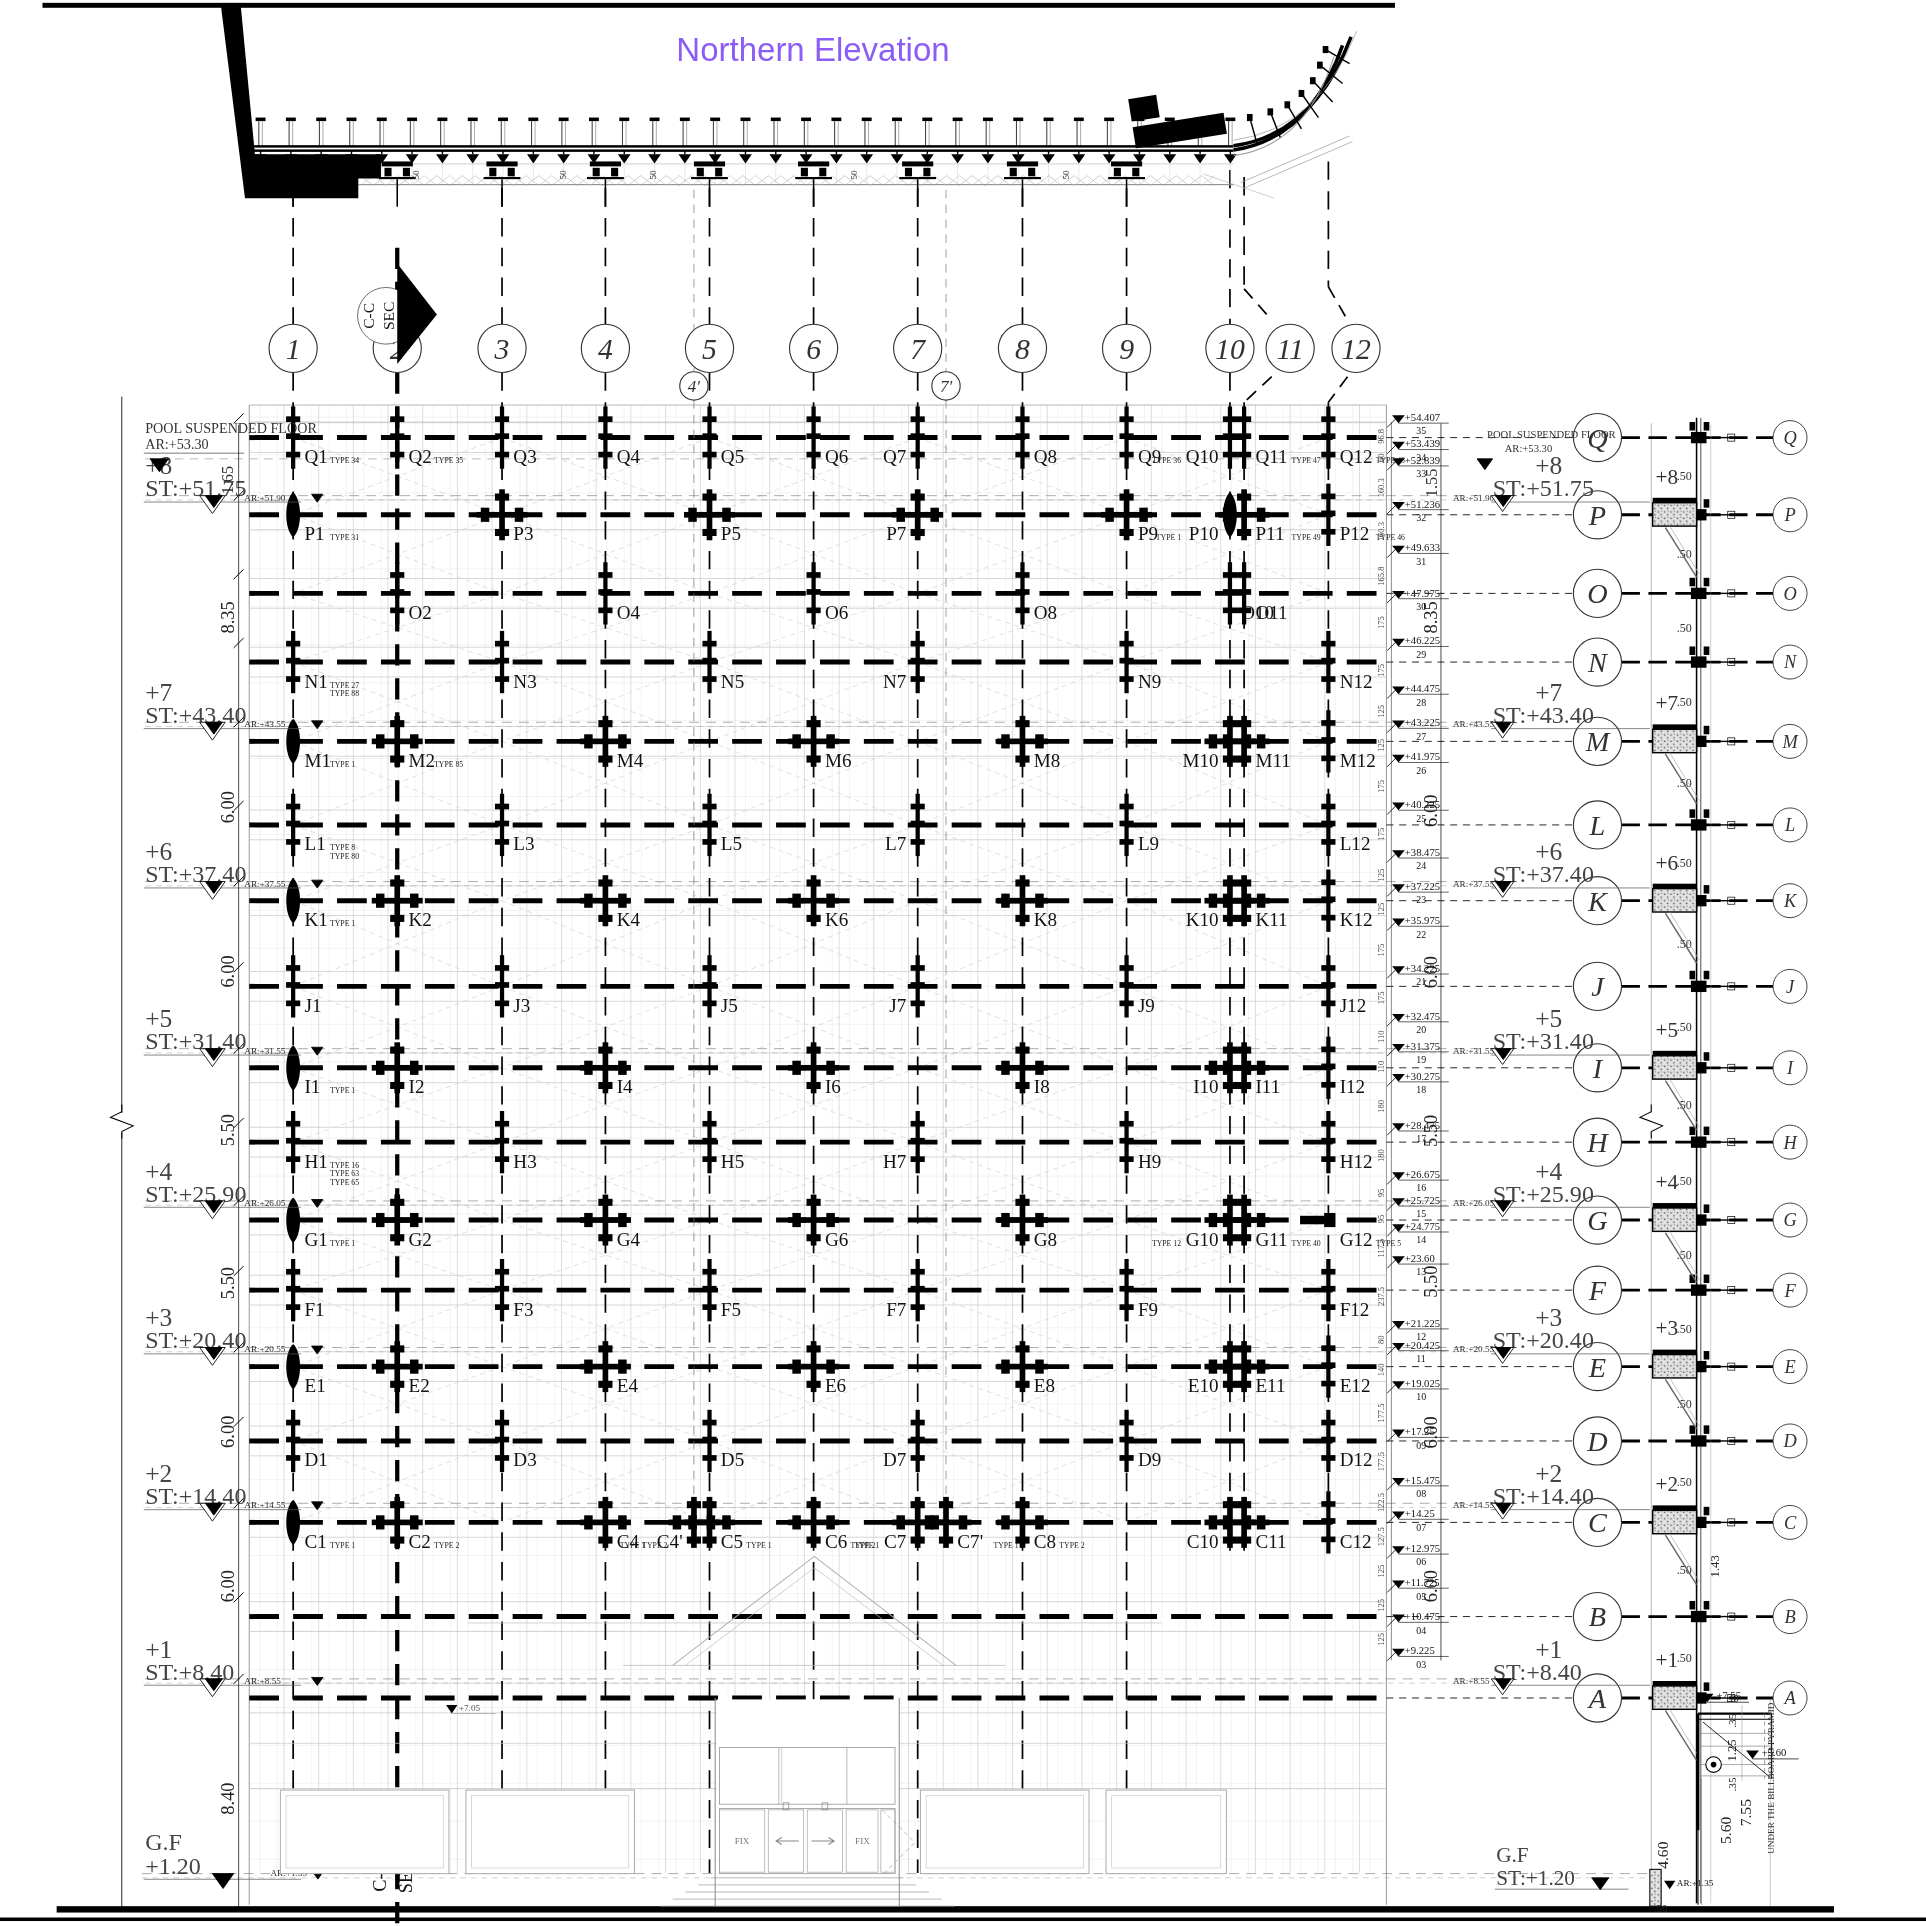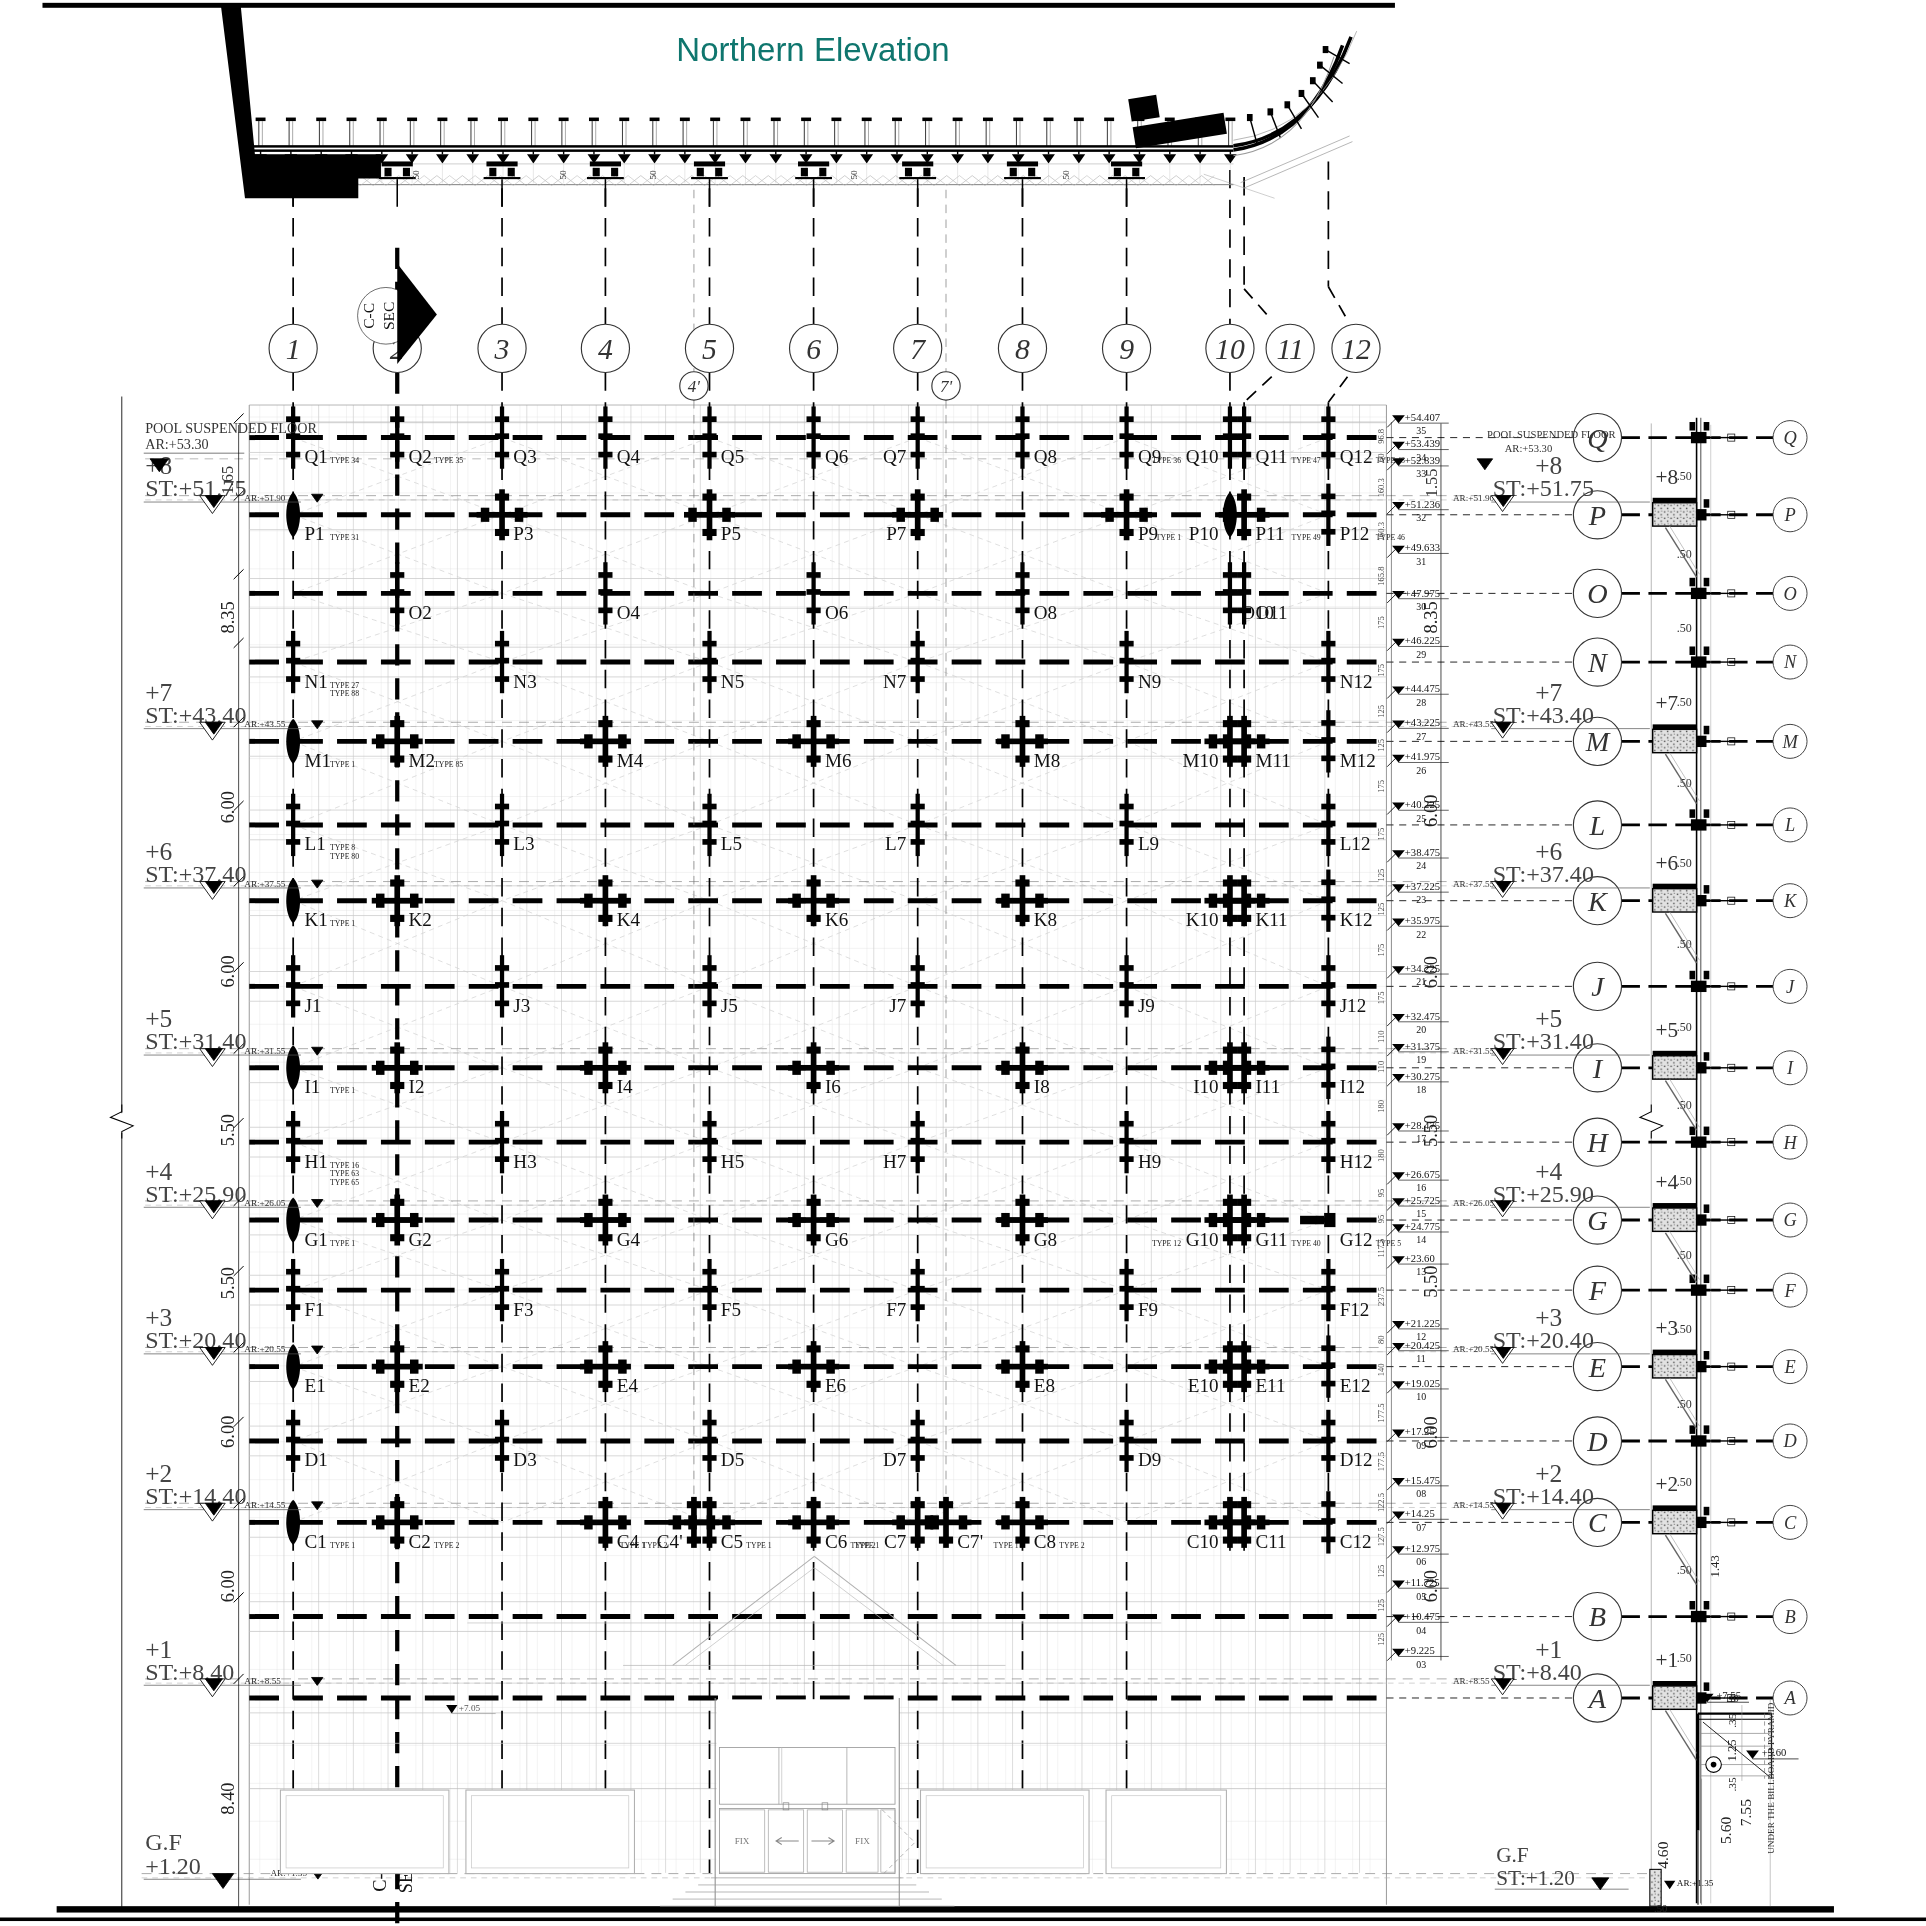--- a/index.html
+++ b/index.html
@@ -1,20 +1,20 @@
 <!DOCTYPE html>
 <html style="font-size:11.3px"><head>
 <meta charset="utf-8">
 <style>
   html,body{margin:0;padding:0;background:#e8e8e8;}
   .sheet{position:relative;width:1926px;height:1926px;background:#ffffff;overflow:hidden;
          font-family:"Liberation Serif","DejaVu Serif",serif;}
   .title{position:absolute;top:31px;left:813px;transform:translateX(-50%);
          font-family:"Liberation Sans","DejaVu Sans",sans-serif;
-         font-size:33px;color:#0f766e;white-space:nowrap;}
+         font-size:33px;color:#8b5cf6;white-space:nowrap;}
   svg text{user-select:none;}
 </style>
 </head>
 <body>
 
 <div class="sheet">
   <div class="title">Northern Elevation</div>
   <svg id="cad" width="1926" height="1926" viewBox="0 0 2720 2720" xmlns="http://www.w3.org/2000/svg">
       <defs>
         <pattern id="cw" width="24.5" height="53.6" patternUnits="userSpaceOnUse">

